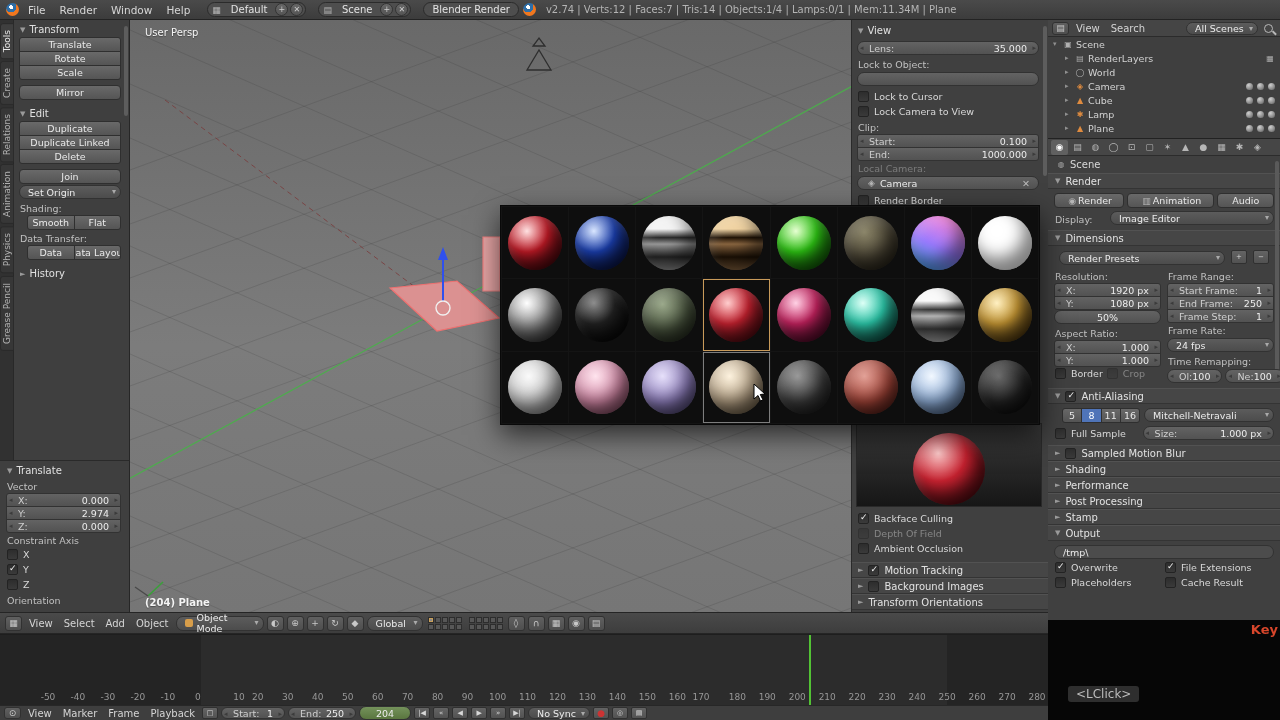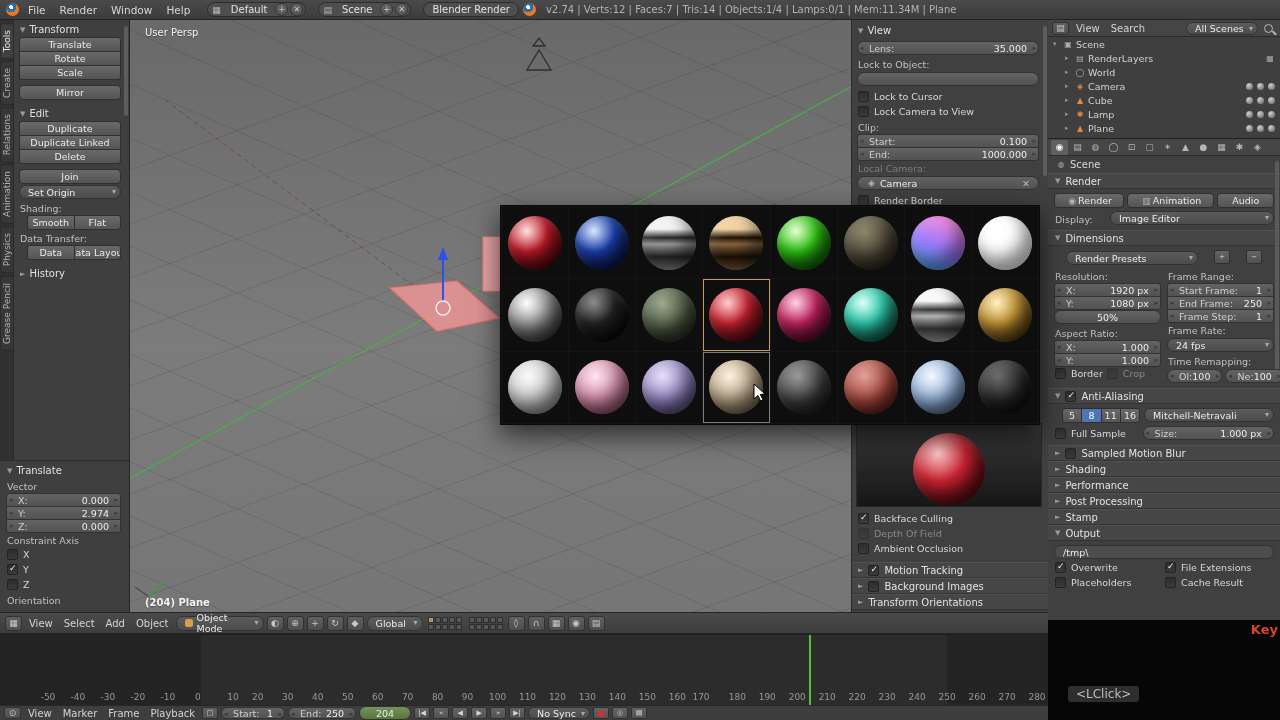--- a/index.html
+++ b/index.html
@@ -472,21 +472,21 @@
   <div id="timeline">
     <div class="range-dim" id="dim-left"></div>
     <div class="range-dim" id="dim-right"></div>
     <div id="ticks">
         <span class="tick" style="left: 48px;">-50</span>
         <span class="tick" style="left: 77.97px;">-40</span>
         <span class="tick" style="left: 107.94px; text-align: right;">-30</span>
         <span class="tick" style="left: 137.91px;">-20</span>
         <span class="tick" style="left: 167.88px;">-10</span>
         <span class="tick" style="left: 197.85px;">0</span>
-        <span class="tick" style="left: 233px;">10</span>
+        <span class="tick" style="left: 239px;">10</span>
         <span class="tick" style="left: 257.79px;">20</span>
         <span class="tick" style="left: 287.76px;">30</span>
         <span class="tick" style="left: 317.73px;">40</span>
         <span class="tick" style="left: 347.7px;">50</span>
         <span class="tick" style="left: 377.67px;">60</span>
         <span class="tick" style="left: 407.64px;">70</span>
         <span class="tick" style="left: 437.61px;">80</span>
         <span class="tick" style="left: 467.58px;">90</span>
         <span class="tick" style="left: 497.55px;">100</span>
         <span class="tick" style="left: 527.52px;">110</span>
@@ -659,21 +659,21 @@
         <div style="display:flex;align-items:center;gap:4px;margin:2px 0 4px">
           <span class="lbl" style="width:52px">Display:</span>
           <span class="dropdown" style="flex:1">
             <span>Image Editor</span>
           </span>
         </div>
         <div class="phdr">
           <span class="tri">▼</span>
           <span>Dimensions</span>
         </div>
-        <div style="display:flex;gap:16px;margin:4px 12px 2px">
+        <div style="display:flex;gap:6px;margin:4px 5px 2px">
           <span class="dropdown" style="flex:1">
             <span>Render Presets</span>
           </span>
           <span class="tbtn" style="height:14px">+</span>
           <span class="tbtn" style="height:14px">−</span>
         </div>
         <div class="cols">
           <div class="col">
             <div class="lbl">Resolution:</div>
             <div class="stack">

